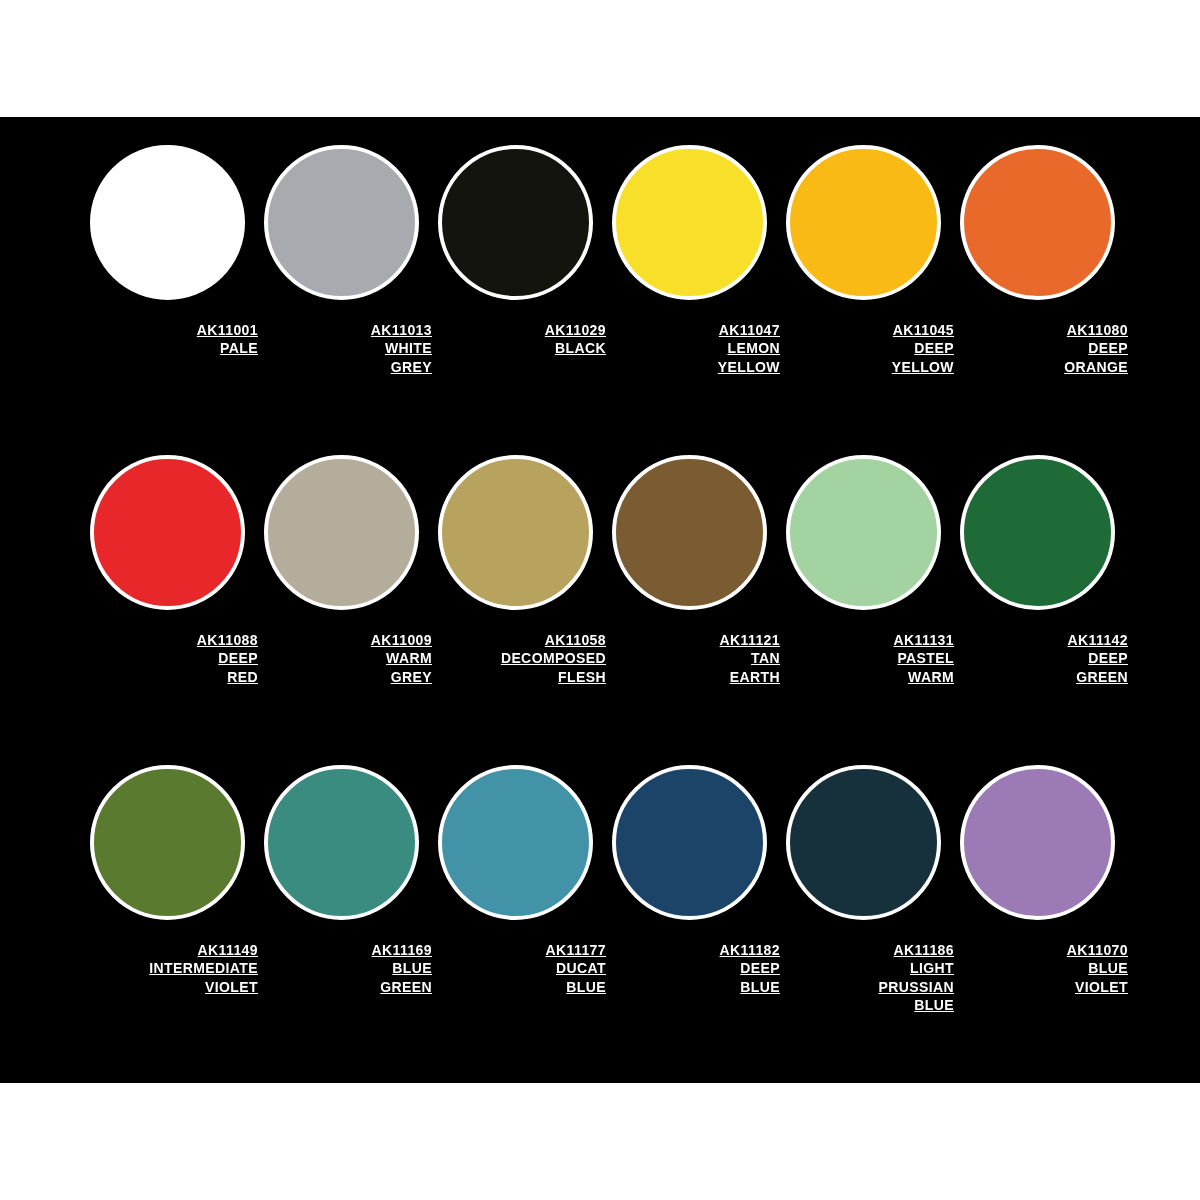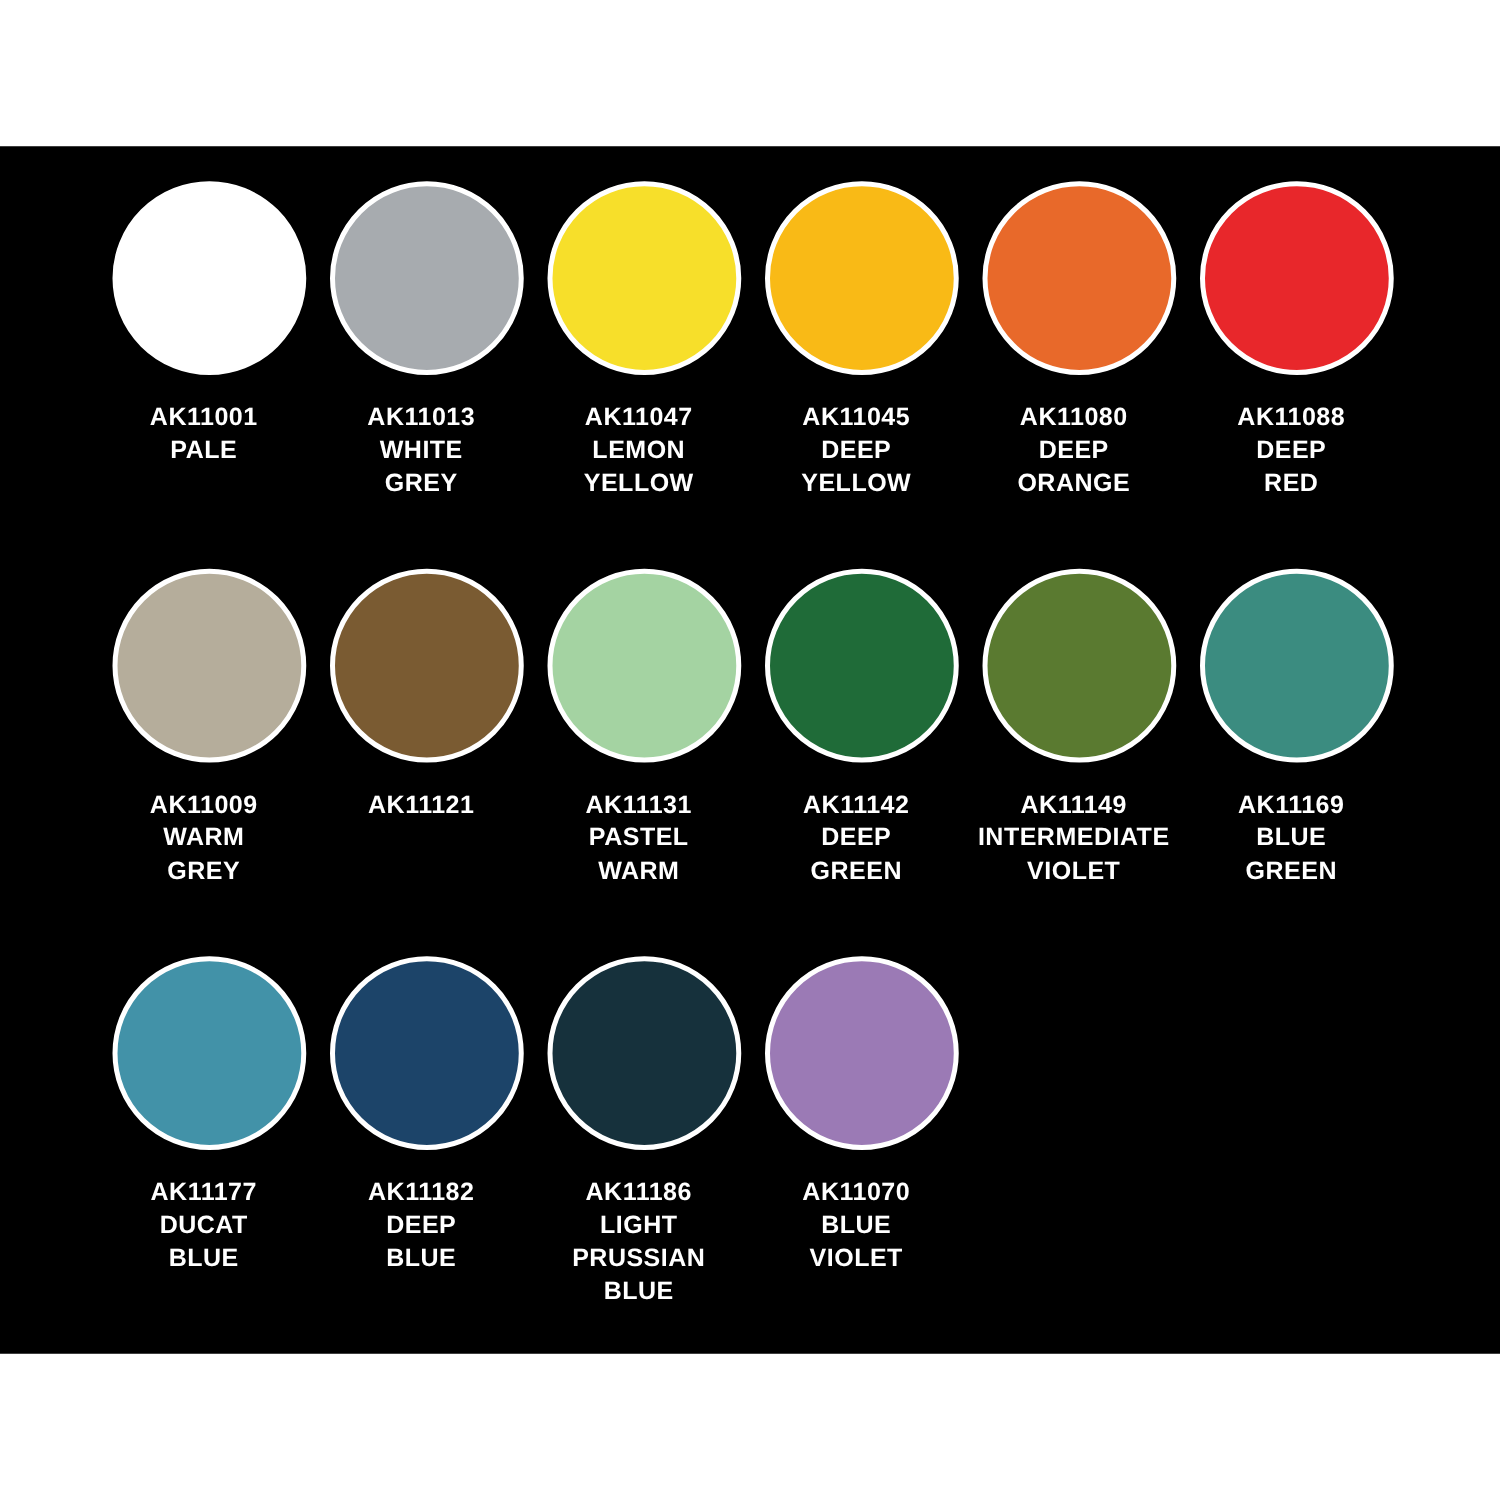--- a/index.html
+++ b/index.html
@@ -64,27 +64,28 @@
     flex:none;
   }
 
   
   .disc.no-ring { border-color:#ffffff; }
 
   .label {
     margin-top:4px;
     width:190px;
     margin-left:-8px;
-    text-align:center;
+    text-align:right;
     color:#ffffff;
-    font-size:20px;
+    font-size:14px;
     font-weight:bold;
     line-height:1.32;
     letter-spacing:0.4px;
     white-space:pre-line;
+    text-decoration:underline;
   }
 
   .code { display:block; }
   .name { display:block; }
 </style>
 </head>
 <body>
 
 <div id="page" style="background: rgb(255, 255, 255);">
   <div id="panel" style="background: rgb(0, 0, 0);">
@@ -97,20 +98,26 @@
         </div>
         <div class="swatch">
           <div class="disc-wrap">
             <div class="disc" style="background: rgb(167, 171, 175);"></div>
           </div>
           <div class="label"><span class="code">AK11013</span><span class="name">WHITE
 GREY</span></div>
         </div>
         <div class="swatch">
           <div class="disc-wrap">
+            <div class="disc" style="background: rgb(19, 20, 13);"></div>
+          </div>
+          <div class="label"><span class="code">AK11029</span><span class="name">BLACK</span></div>
+        </div>
+        <div class="swatch">
+          <div class="disc-wrap">
             <div class="disc" style="background: rgb(247, 223, 42);"></div>
           </div>
           <div class="label"><span class="code">AK11047</span><span class="name">LEMON
 YELLOW</span></div>
         </div>
         <div class="swatch">
           <div class="disc-wrap">
             <div class="disc" style="background: rgb(249, 186, 22);"></div>
           </div>
           <div class="label"><span class="code">AK11045</span><span class="name">DEEP
@@ -132,23 +139,31 @@
         </div>
         <div class="swatch">
           <div class="disc-wrap">
             <div class="disc" style="background: rgb(181, 173, 155);"></div>
           </div>
           <div class="label"><span class="code">AK11009</span><span class="name">WARM
 GREY</span></div>
         </div>
         <div class="swatch">
           <div class="disc-wrap">
+            <div class="disc" style="background: rgb(183, 163, 94);"></div>
+          </div>
+          <div class="label"><span class="code">AK11058</span><span class="name">DECOMPOSED
+FLESH</span></div>
+        </div>
+        <div class="swatch">
+          <div class="disc-wrap">
             <div class="disc" style="background: rgb(122, 91, 50);"></div>
           </div>
-          <div class="label"><span class="code">AK11121</span></div>
+          <div class="label"><span class="code">AK11121</span><span class="name">TAN
+EARTH</span></div>
         </div>
         <div class="swatch">
           <div class="disc-wrap">
             <div class="disc" style="background: rgb(164, 211, 162);"></div>
           </div>
           <div class="label"><span class="code">AK11131</span><span class="name">PASTEL
 WARM</span></div>
         </div>
         <div class="swatch">
           <div class="disc-wrap">

